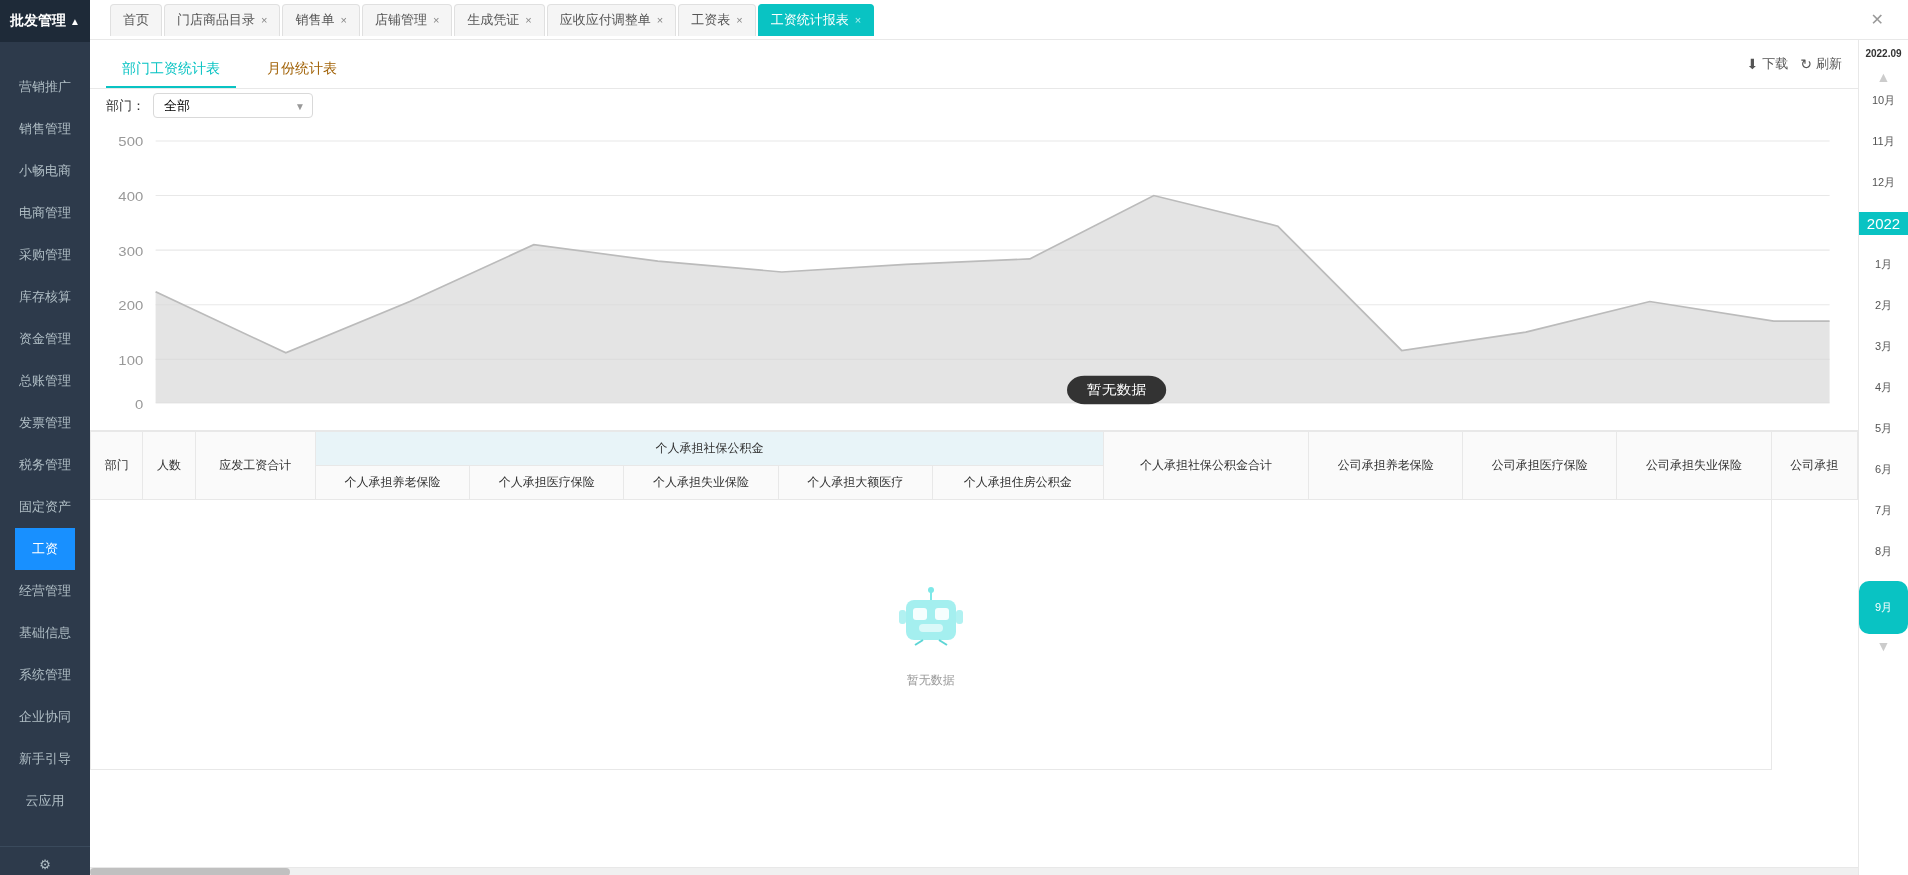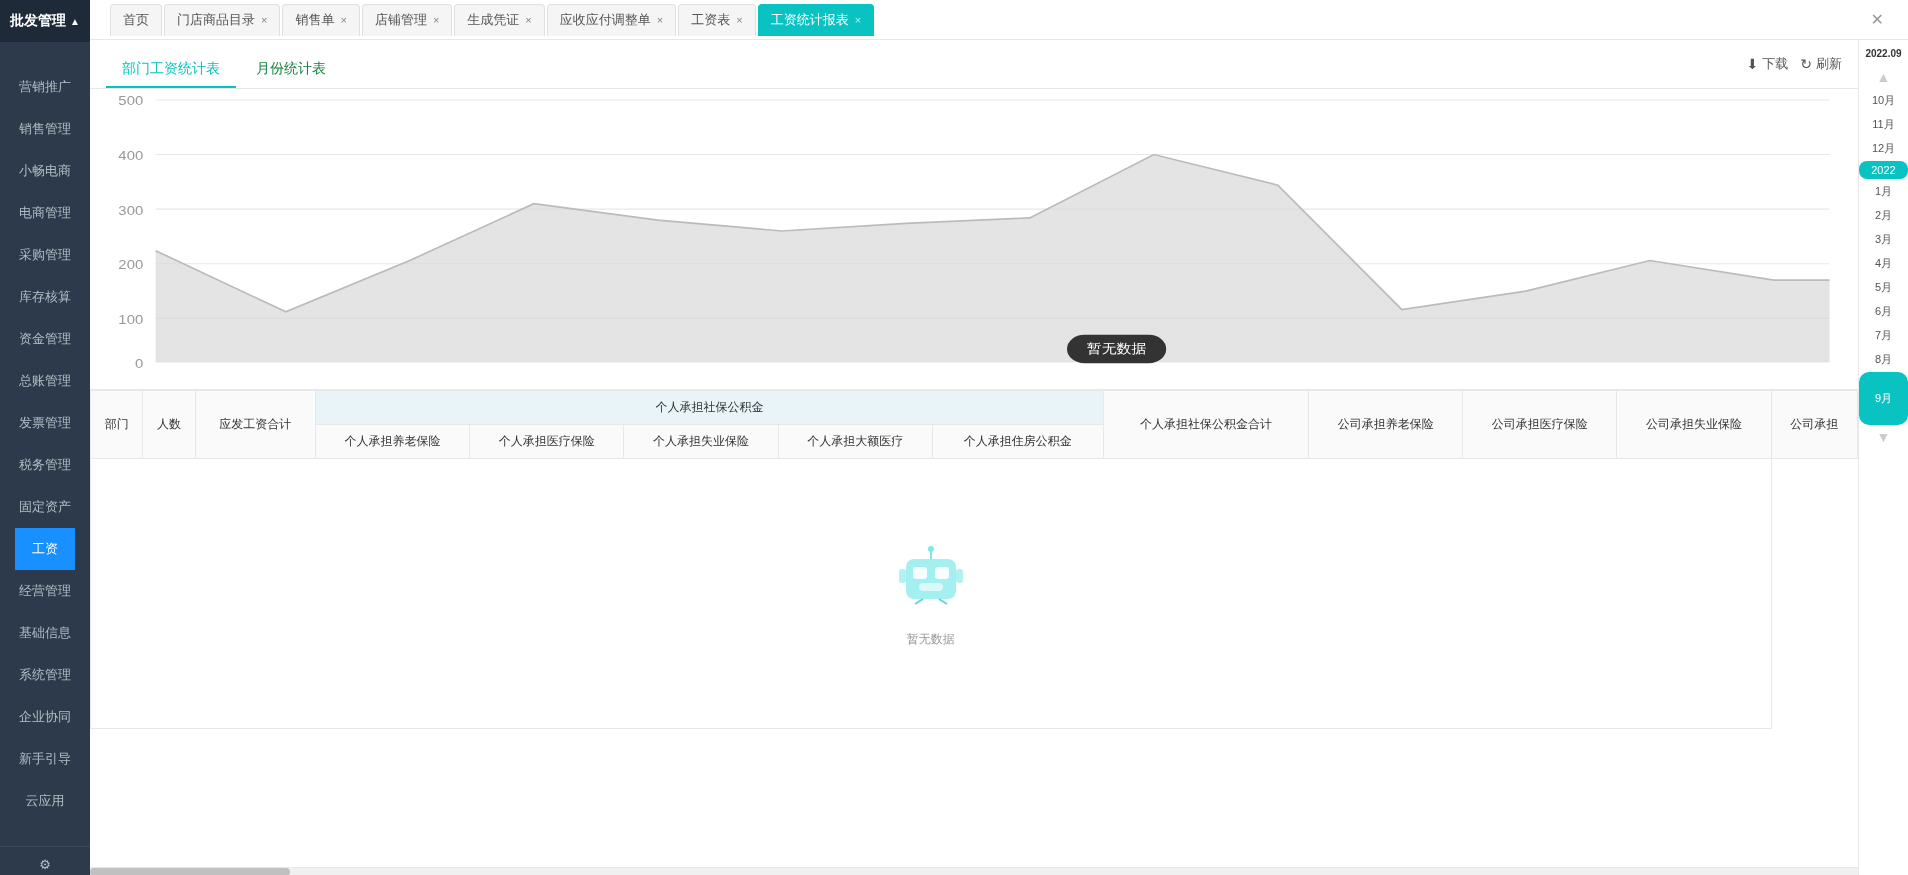--- a/index.html
+++ b/index.html
@@ -119,31 +119,31 @@
       background: #fff;
       display: flex;
       flex-direction: column;
       overflow: hidden;
       margin: 0;
     }
 
     
     .sub-tabs {
       display: flex;
-      gap: 4px;
+      gap: 15px;
       padding: 12px 16px 0;
       border-bottom: 1px solid #e8e8e8;
       background: #fff;
       flex-shrink: 0;
     }
     .sub-tab {
       padding: 8px 16px;
       cursor: pointer;
       font-size: 14px;
-      color: #15803d;
+      color: #a16207;
       border-bottom: 2px solid transparent;
     }
     .sub-tab.active {
       color: #09c3c3;
       border-bottom: 2px solid #09c3c3;
     }
 
     
     .toolbar {
       display: flex;
@@ -287,23 +287,23 @@
     }
     .timeline-month.current {
       background: #09c3c3;
       color: #fff;
       border-radius: 10px;
       padding: 19px 8px;
     }
     .timeline-month.year-badge {
       background: #09c3c3;
       color: #fff;
-      border-radius: 8px;
+      border-radius: 0;
       padding: 3px 6px;
-      font-size: 11px;
+      font-size: 15px;
     }
     .timeline-nav {
       color: #ccc;
       font-size: 14px;
       cursor: pointer;
       padding: 4px;
     }
 
     
     .table-scrollbar {
@@ -415,20 +415,28 @@
             <span style="font-size:14px;">⬇</span>
             <span>下载</span>
           </div>
           <div class="toolbar-btn">
             <span style="font-size:14px;">↻</span>
             <span>刷新</span>
           </div>
         </div>
       </div>
 
+      <div class="filter-row">
+        <span class="filter-label">部门：</span>
+        <div class="select-wrapper">
+          <select class="filter-select">
+            <option>全部</option>
+          </select>
+        </div>
+      </div>
 
       <div class="chart-container">
         <svg class="chart-svg" viewBox="0 0 1400 260" preserveAspectRatio="none">
 
           <text x="30" y="15" font-size="12" fill="#999" text-anchor="end">500</text>
           <text x="30" y="65" font-size="12" fill="#999" text-anchor="end">400</text>
           <text x="30" y="115" font-size="12" fill="#999" text-anchor="end">300</text>
           <text x="30" y="165" font-size="12" fill="#999" text-anchor="end">200</text>
           <text x="30" y="215" font-size="12" fill="#999" text-anchor="end">100</text>
           <text x="30" y="255" font-size="12" fill="#999" text-anchor="end">0</text>
@@ -499,21 +507,21 @@
 
       <div class="table-scrollbar">
         <div class="table-scrollbar-thumb"></div>
       </div>
 
     </div>
 
     <div class="timeline-panel">
       <span class="timeline-year" style="font-size:10px;color:#333;font-weight:bold;margin-bottom:2px;">2022.09</span>
       <span class="timeline-nav">▲</span>
-      <div id="timeline-items-container" style="width:100%;display:flex;flex-direction:column;align-items:center;gap:1px;">
+      <div id="timeline-items-container" style="width:100%;display:flex;flex-direction:column;align-items:center;gap:18px;">
           <div class="timeline-month">10月</div>
           <div class="timeline-month">11月</div>
           <div class="timeline-month">12月</div>
           <div class="timeline-month year-badge">2022</div>
           <div class="timeline-month">1月</div>
           <div class="timeline-month">2月</div>
           <div class="timeline-month">3月</div>
           <div class="timeline-month">4月</div>
           <div class="timeline-month">5月</div>
           <div class="timeline-month">6月</div>

